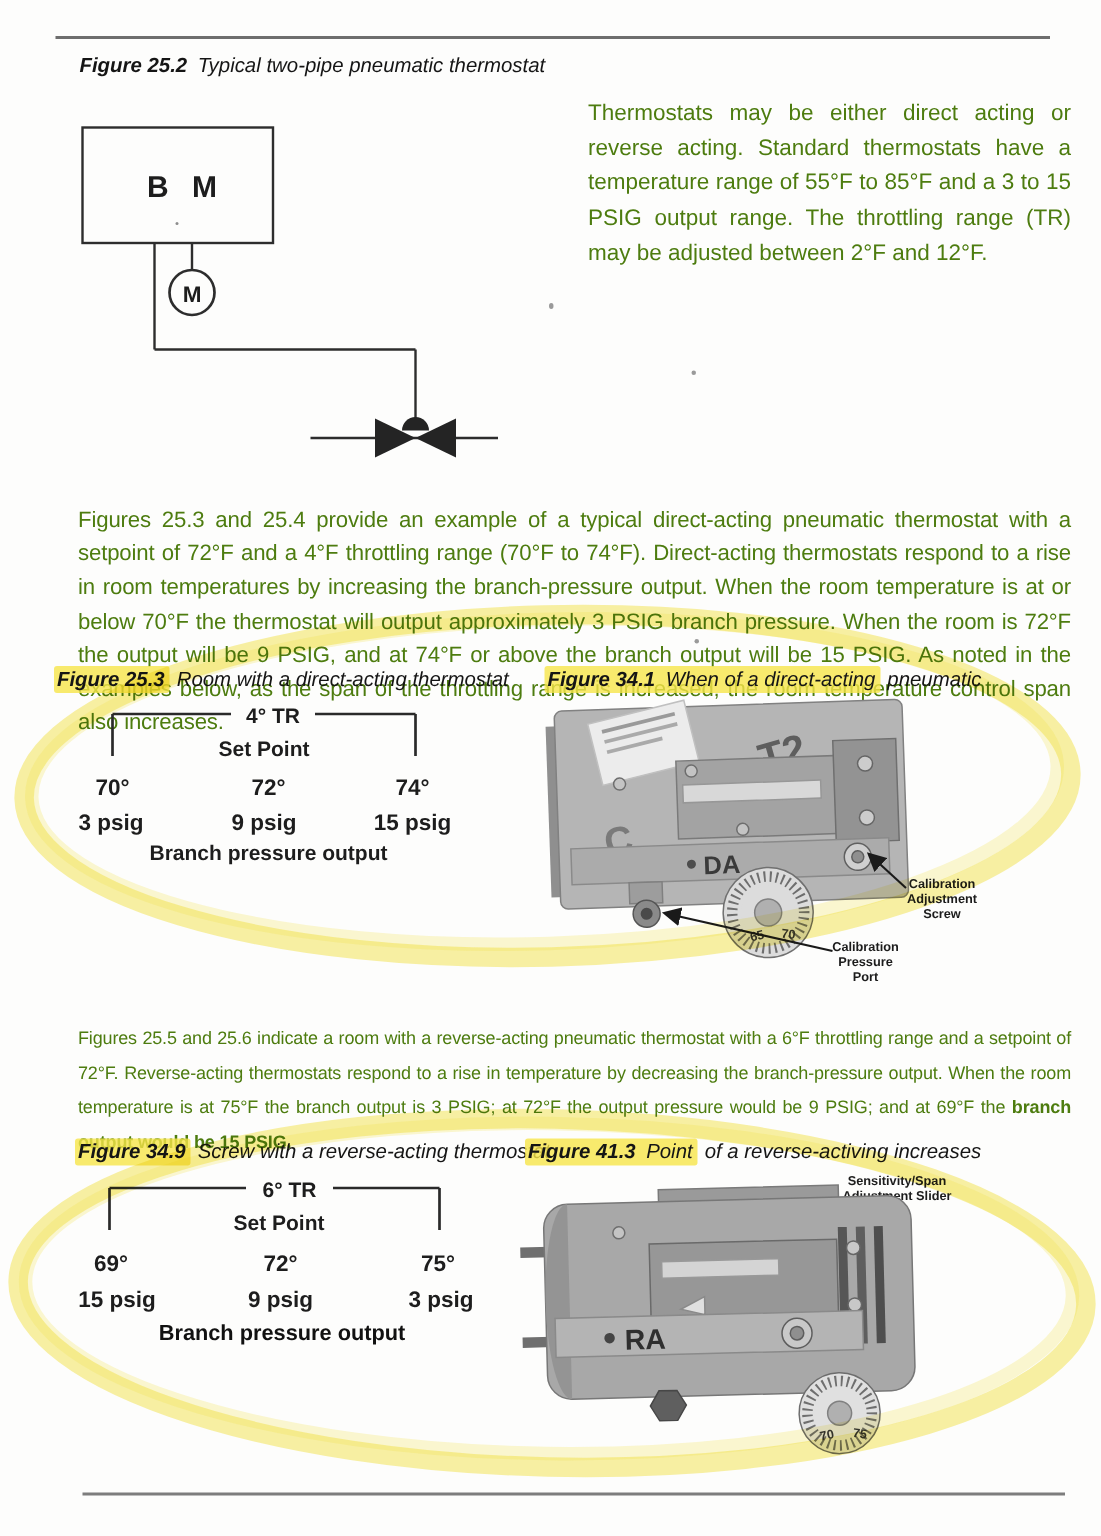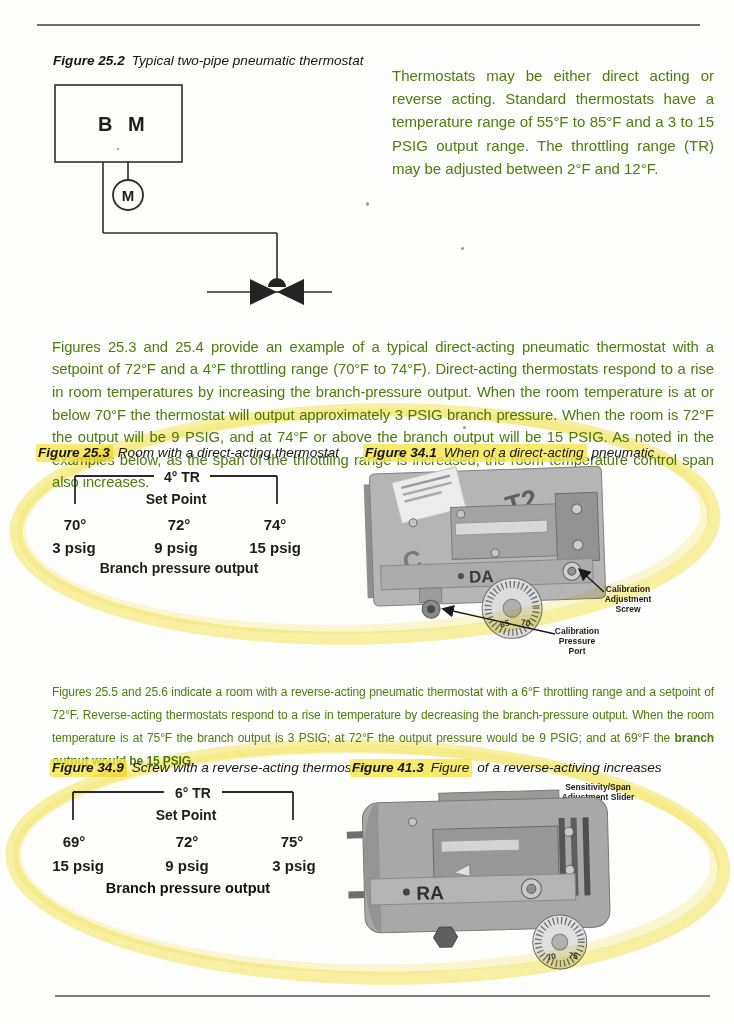--- a/index.html
+++ b/index.html
@@ -20,21 +20,21 @@
   .overlay{position:absolute;left:0;top:0;pointer-events:none;mix-blend-mode:multiply;}
   .speck{position:absolute;background:#9a9a9a;border-radius:50%;}
 </style>
 </head>
 <body>
 
 <div class="page">
 
   <div class="rule" style="left:37px;top:24px;width:663px;height:2px;"></div>
 
-  <div class="caption" style="left:53px;top:53px;">
+  <div class="caption" style="left:53px;top:36px;">
     <span class="fig-num">Figure 25.2</span><span>Typical two-pipe pneumatic thermostat</span>
   </div>
 
   <p class="para" id="intro">Thermostats may be either direct acting or reverse acting. Standard thermostats have a temperature range of 55°F to 85°F and a 3 to 15 PSIG output range. The throttling range (TR) may be adjusted between 2°F and 12°F.</p>
 
   <svg style="position:absolute;left:40px;top:78px;" width="310" height="240" viewBox="0 0 310 240">
     <rect x="15" y="7" width="127" height="77" fill="none" stroke="#2d2d2d" stroke-width="1.6"></rect>
     <text x="58" y="53" font-size="20" font-weight="bold" fill="#1d1d1d">B</text>
     <text x="88" y="53" font-size="20" font-weight="bold" fill="#1d1d1d">M</text>
     <circle cx="78" cy="71" r="1" fill="#8d8d8d"></circle>
@@ -138,21 +138,21 @@
       <text x="225" y="196" font-size="8.5" font-weight="bold" fill="#1c1c1c" text-anchor="middle">Port</text>
     </g>
   </svg>
 
   <p class="para" id="para2"><span>Figures 25.5 and 25.6 indicate a room with a reverse-acting pneumatic thermostat with a 6°F throttling range and a setpoint of 72°F. Reverse-acting thermostats respond to a rise in temperature by decreasing the branch-pressure output. When the room temperature is at 75°F the branch output is 3 PSIG; at 72°F the output pressure would be 9 PSIG; and at 69°F the </span><b>branch output would be 15 PSIG.</b></p>
 
   <div class="caption" style="left:50px;top:760px;">
     <span class="cap-hl"><span class="fig-num" style="margin-right:0;">Figure 34.9</span></span><span class="cap-rest">Screw with a reverse-acting thermostat</span>
   </div>
   <div class="caption" style="left:350px;top:760px;">
-    <span class="cap-hl"><span class="fig-num">Figure 41.3</span><span>Figure</span></span><span class="cap-rest">of a reverse-activing increases</span>
+    <span class="cap-hl"><span class="fig-num">Figure 41.3</span><span>Point</span></span><span class="cap-rest">of a reverse-activing increases</span>
   </div>
 
   <svg style="position:absolute;left:48px;top:784px;" width="275" height="115" viewBox="0 0 275 115">
     <g stroke="#2a2a2a" stroke-width="1.8">
       <line x1="25" y1="8" x2="116" y2="8"></line>
       <line x1="174" y1="8" x2="245" y2="8"></line>
       <line x1="25" y1="8" x2="25" y2="36"></line>
       <line x1="245" y1="8" x2="245" y2="36"></line>
     </g>
     <text x="145" y="14" font-size="14" font-weight="bold" fill="#1d1d1d" text-anchor="middle">6° TR</text>

